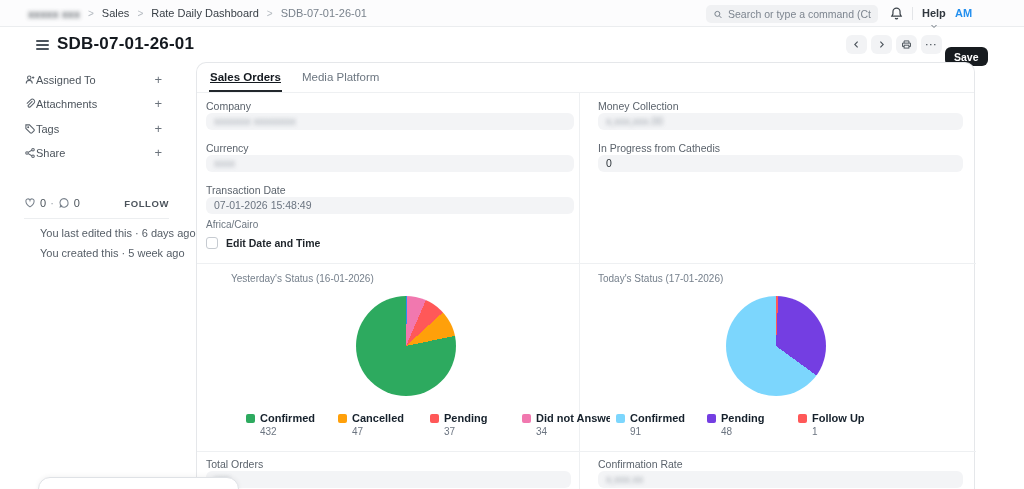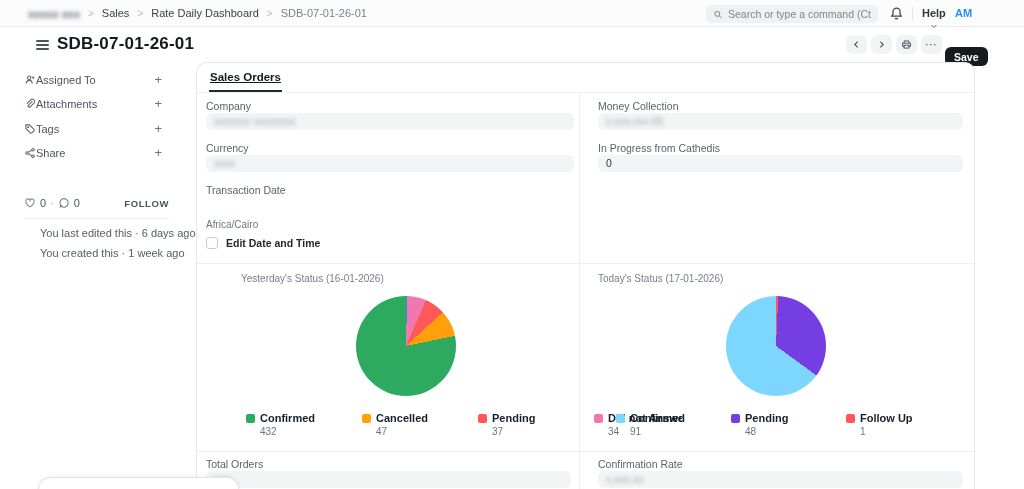--- a/index.html
+++ b/index.html
@@ -51,21 +51,21 @@
   .redacted { filter:blur(2px); opacity:.7; color:#7d858f; }
   .muted-val { color:#6b7480; }
   .tz { position:absolute; font-size:10px; color:#6c7680; }
   .cbrow { position:absolute; display:flex; align-items:center; gap:8px; cursor:pointer; }
   .cbox { width:12px; height:12px; border:1px solid #c6cbd1; border-radius:3px; background:#fff; }
   .cblabel { font-size:10.5px; font-weight:700; color:#1f252b; }
 
   
   .chart-title { position:absolute; font-size:10px; color:#76808c; }
   .pie { position:absolute; width:100px; height:100px; border-radius:50%; }
-  .legend { position:absolute; display:flex;gap:24px; }
+  .legend { position:absolute; display:flex; }
   .legend-item { flex:0 0 auto; }
   .li-head { display:flex; align-items:center; }
   .swatch { width:9px; height:9px; border-radius:2px; flex:0 0 auto; }
   .li-label { margin-left:5px; font-size:11px; font-weight:700; color:#15202b; white-space:nowrap; }
   .li-label.clip { max-width:74px; overflow:hidden; }
   .li-value { margin:2px 0 0 14px; font-size:10px; color:#6b7480; }
 
   
   .popup { position:absolute; left:38px; top:477px; width:201px; height:40px; background:#fff; border:1px solid #dfe2e6; border-radius:12px; box-shadow:0 -1px 5px rgba(0,0,0,.05); }
 </style>
@@ -178,54 +178,56 @@
     <span>0</span>
     <span style="color:#9aa1a9">·</span>
     <svg class="ic" viewBox="0 0 16 16" fill="none" stroke="currentColor" stroke-width="1.4">
         <path d="M13.4 7.7A5.4 5.4 0 1 0 4.9 12L3 13.3l.4-2.4a5.4 5.4 0 0 0 10-3.2z"></path>
       </svg>
     <span>0</span>
     <span class="follow">FOLLOW</span>
   </div>
   <div class="side-div"></div>
   <div class="side-note" style="top:227px">You last edited this · 6 days ago</div>
-  <div class="side-note" style="top:247px">You created this · 1 week ago</div>
+  <div class="side-note" style="top:247px">You created this · 5 week ago</div>
 
   <div class="card">
     <div class="tabrow">
       <div class="tab active">Sales Orders</div>
+      <div class="tab">Media Platform</div>
     </div>
 
     <div class="vdiv" style="top:30px; height:170px"></div>
     <div class="hdiv" style="top:200px"></div>
     <div class="vdiv" style="top:200px; height:188px"></div>
     <div class="hdiv" style="top:388px"></div>
     <div class="vdiv" style="top:388px; height:40px"></div>
 
     <div class="flabel" style="left:9px; top:37px">Company</div>
     <div class="finput" style="left:9px; top:50px; width:368px"><span class="redacted">xxxxxxx xxxxxxxx</span></div>
 
     <div class="flabel" style="left:9px; top:79px">Currency</div>
     <div class="finput" style="left:9px; top:92px; width:368px"><span class="redacted">xxxx</span></div>
 
     <div class="flabel" style="left:9px; top:121px">Transaction Date</div>
+    <div class="finput muted-val" style="left:9px; top:134px; width:368px"><span>07-01-2026 15:48:49</span></div>
     <div class="tz" style="left:9px; top:156px">Africa/Cairo</div>
 
     <div class="cbrow" style="left:9px; top:174px">
       <span class="cbox"></span>
       <span class="cblabel">Edit Date and Time</span>
     </div>
 
     <div class="flabel" style="left:401px; top:37px">Money Collection</div>
     <div class="finput" style="left:401px; top:50px; width:365px"><span class="redacted">x,xxx,xxx.00</span></div>
 
     <div class="flabel" style="left:401px; top:79px">In Progress from Cathedis</div>
     <div class="finput" style="left:401px; top:92px; width:365px"><span>0</span></div>
 
-    <div class="chart-title" style="left:44px; top:210px">Yesterday's Status (16-01-2026)</div>
+    <div class="chart-title" style="left:34px; top:210px">Yesterday's Status (16-01-2026)</div>
     <div class="chart-title" style="left:401px; top:210px">Today's Status (17-01-2026)</div>
 
     <div class="pie" style="left: 159px; top: 233px; background: conic-gradient(rgb(36, 144, 239) 0deg, rgb(36, 144, 239) 1.3deg, rgb(241, 120, 175) 1.3deg, rgb(241, 120, 175) 23.48deg, rgb(255, 88, 88) 23.48deg, rgb(255, 88, 88) 47.61deg, rgb(255, 160, 10) 47.61deg, rgb(255, 160, 10) 78.26deg, rgb(45, 170, 95) 78.26deg, rgb(45, 170, 95) 360deg);"></div>
     <div class="pie" style="left: 529px; top: 233px; background: conic-gradient(rgb(255, 88, 88) 0deg, rgb(255, 88, 88) 2.57deg, rgb(116, 62, 226) 2.57deg, rgb(116, 62, 226) 126deg, rgb(124, 214, 253) 126deg, rgb(124, 214, 253) 360deg);"></div>
 
     <div class="legend" style="left:49px; top:349px; width:372px">
       <div class="legend-item" style="width:92px">
         <div class="li-head">
             <span class="swatch" style="background: rgb(45, 170, 95);"></span>
             <span class="li-label">Confirmed</span>

